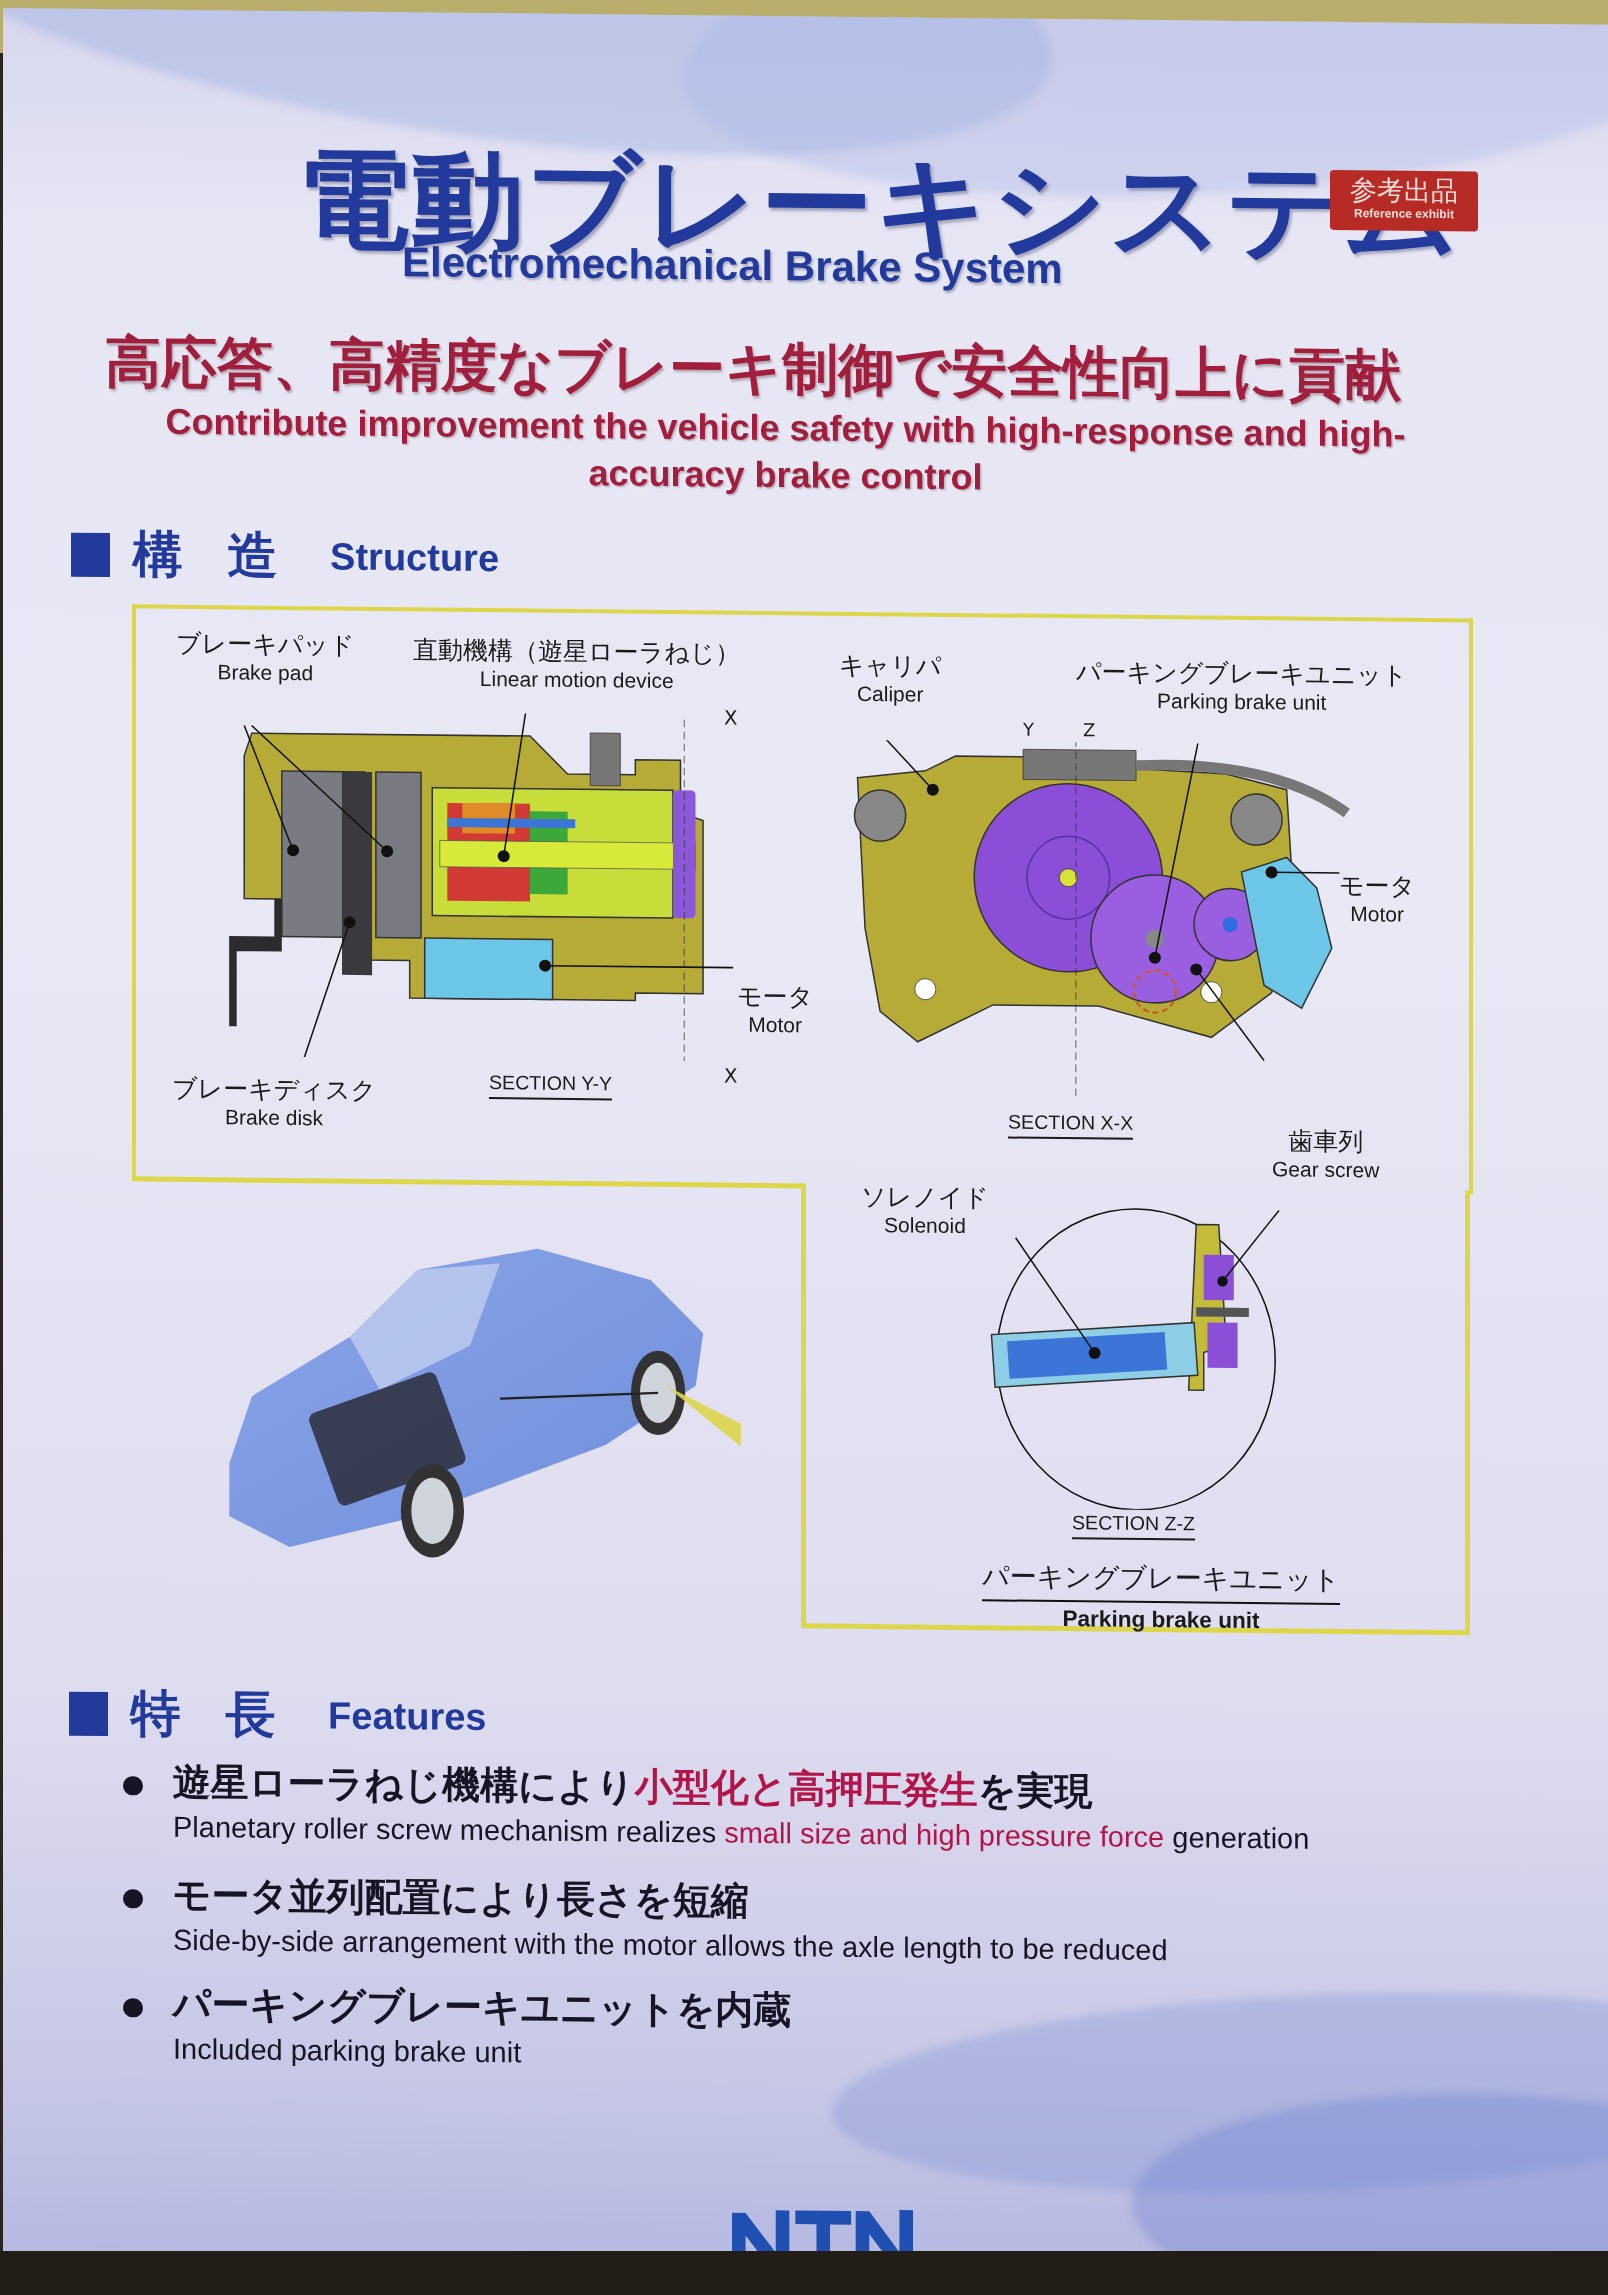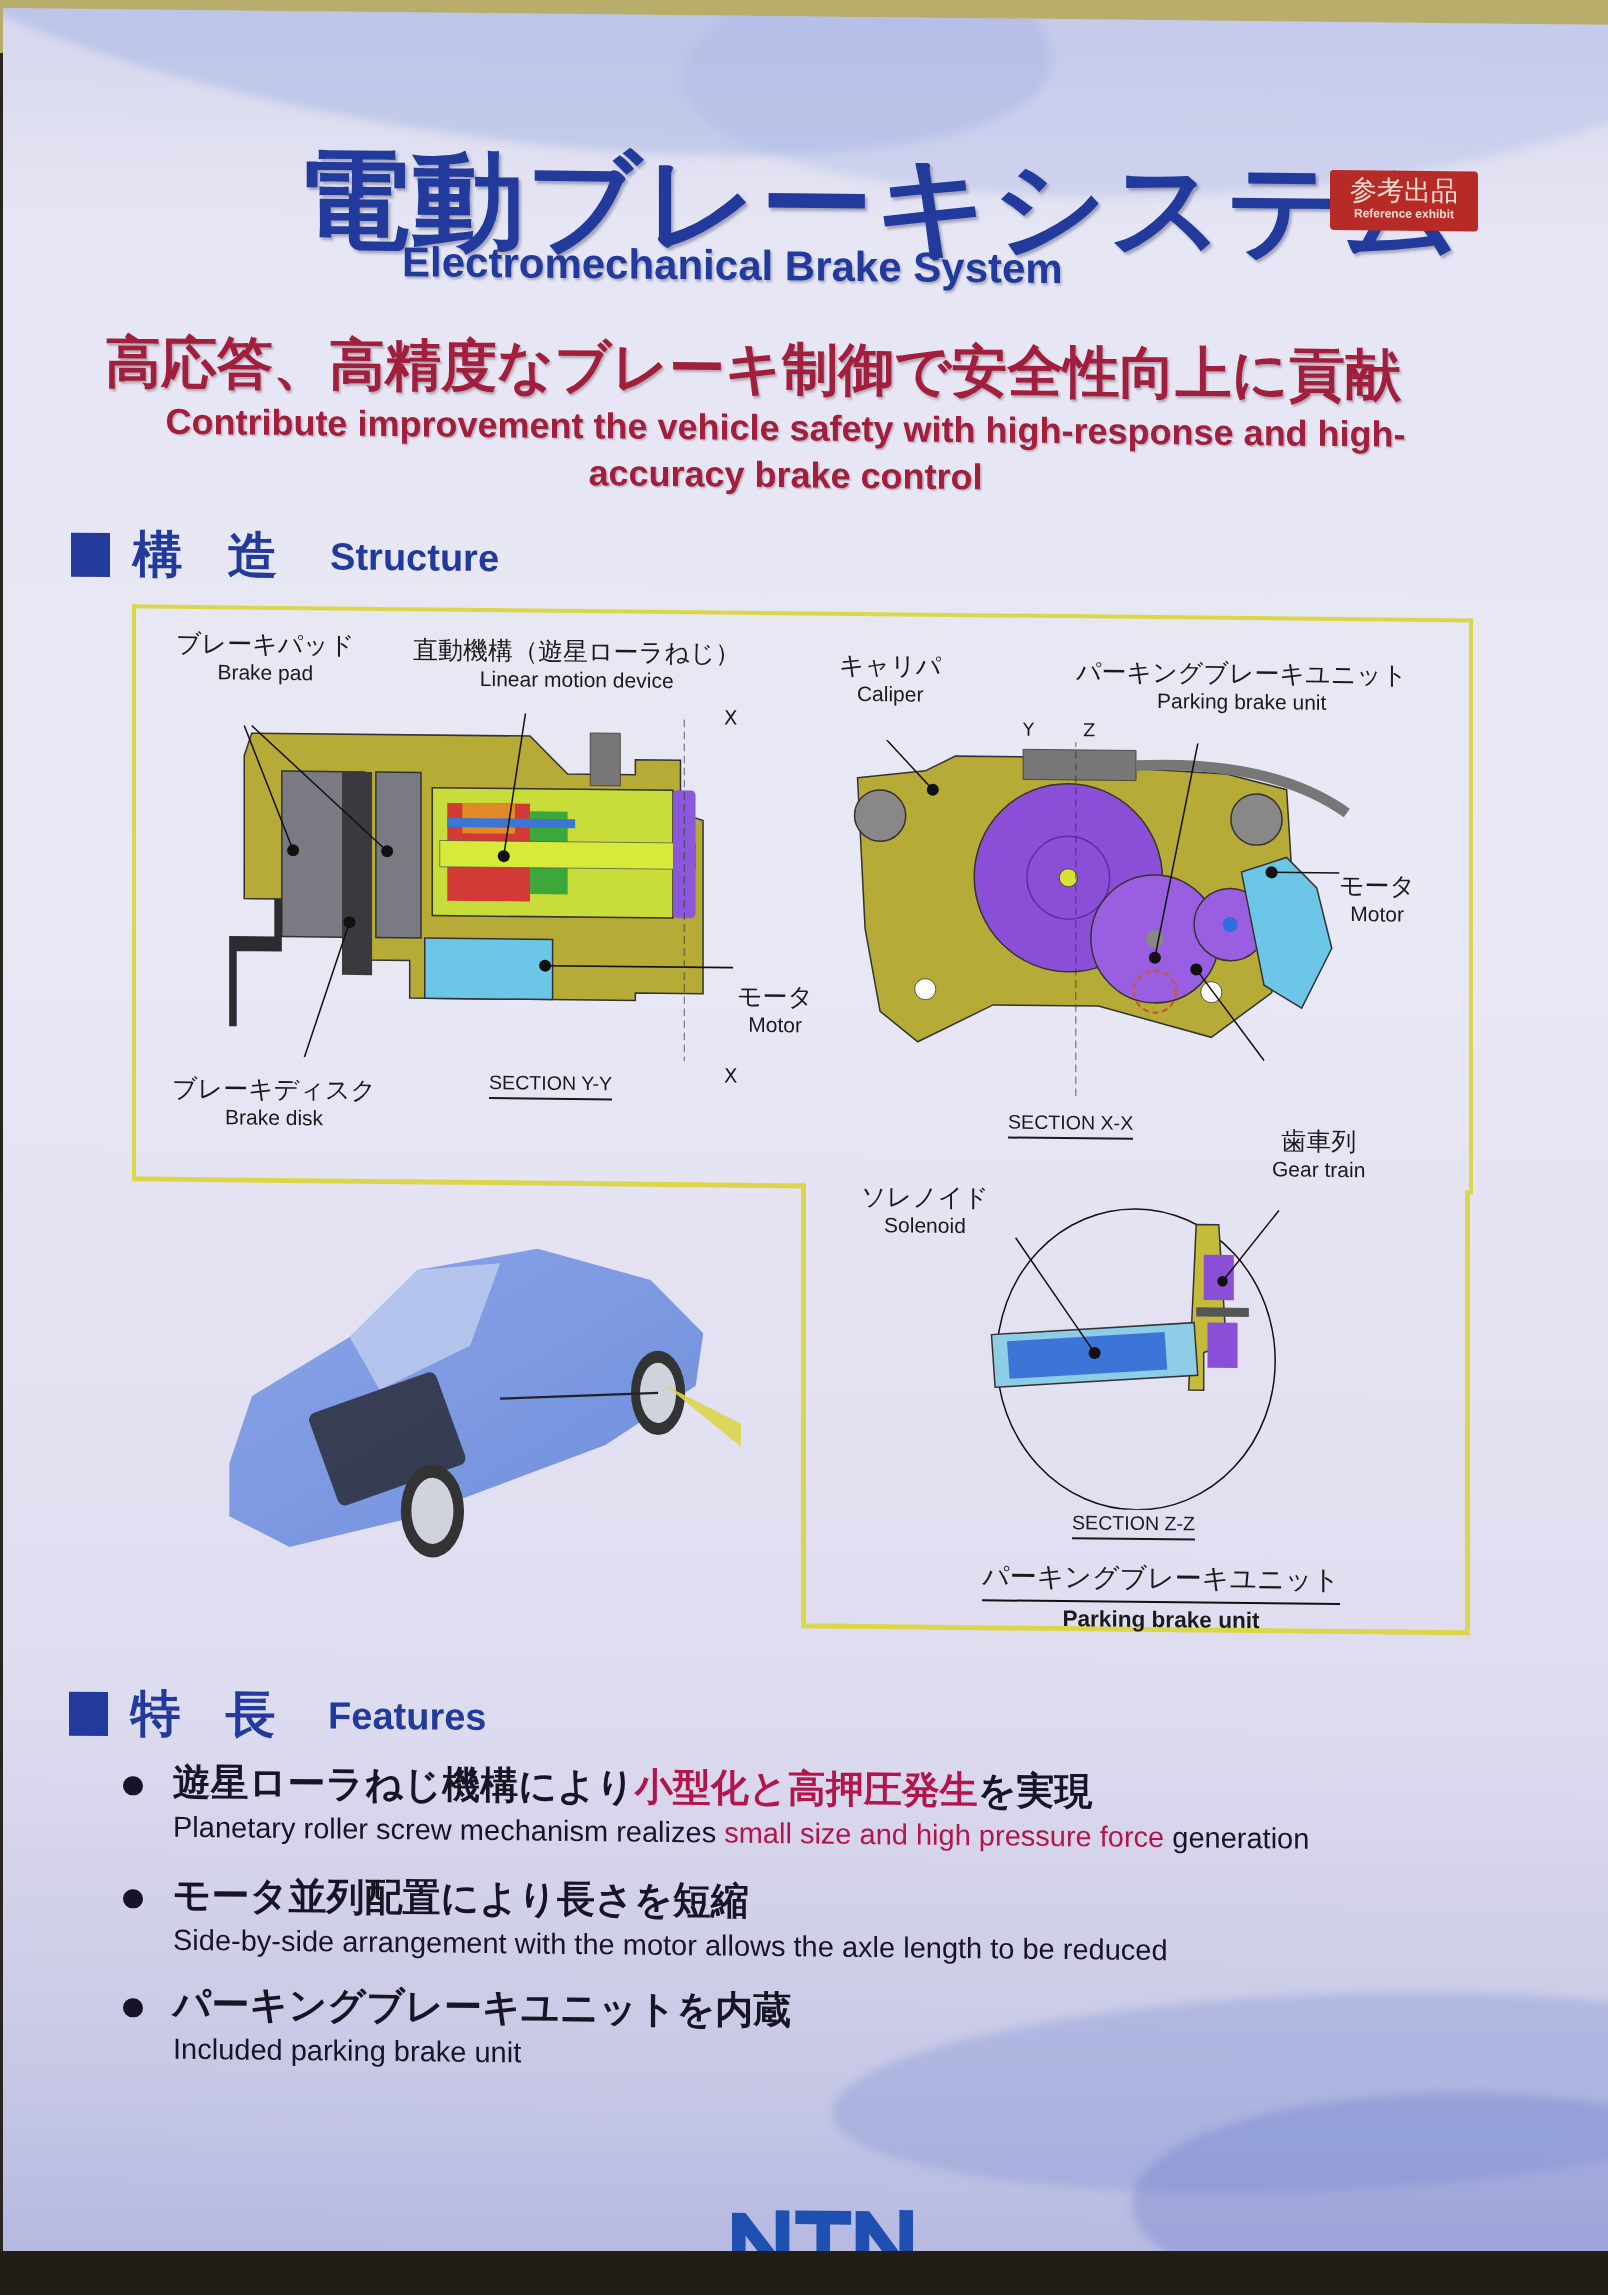--- a/index.html
+++ b/index.html
@@ -152,21 +152,21 @@
   <div class="lbl" style="left:1073px;top:636px;">
     <div class="jp">パーキングブレーキユニット</div>
     <div class="en">Parking brake unit</div>
   </div>
   <div class="lbl" style="left:1336px;top:847px;">
     <div class="jp">モータ</div>
     <div class="en">Motor</div>
   </div>
   <div class="lbl" style="left:1269px;top:1103px;">
     <div class="jp">歯車列</div>
-    <div class="en">Gear train</div>
+    <div class="en">Gear screw</div>
   </div>
   <div class="secname" style="left:1005px;top:1092px;">SECTION X-X</div>
   <div class="lbl" style="left:1020px;top:700px;font-size:18px;">Y</div>
   <div class="lbl" style="left:1080px;top:700px;font-size:18px;">Z</div>
 
   <svg class="abs" style="left:181px;top:1205px;" width="557" height="346" viewBox="0 0 740 460">
     <defs>
       <linearGradient id="carg" x1="0" y1="0" x2="1" y2="1">
         <stop offset="0" stop-color="#7a9ae6"></stop>
           <stop offset="1" stop-color="#5b7fd8"></stop>

